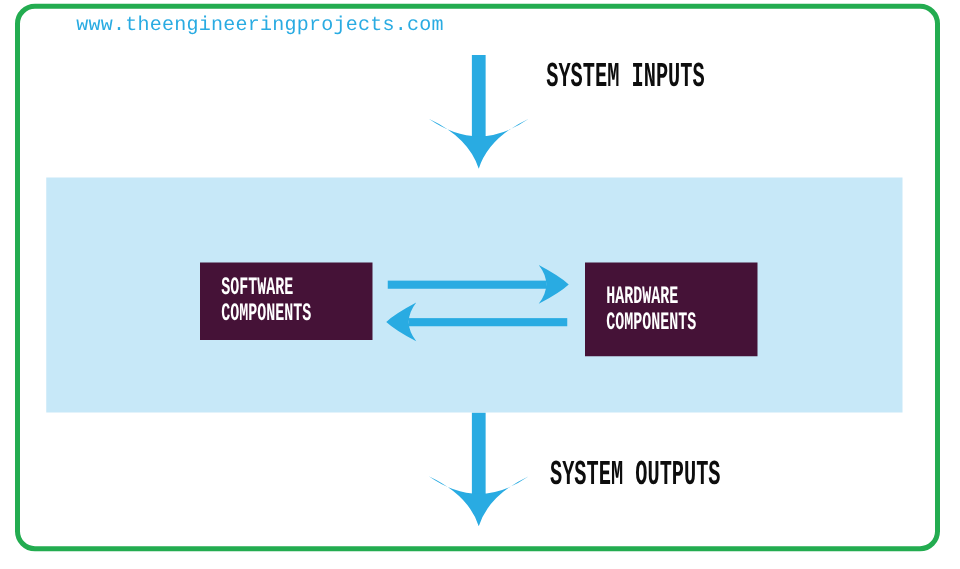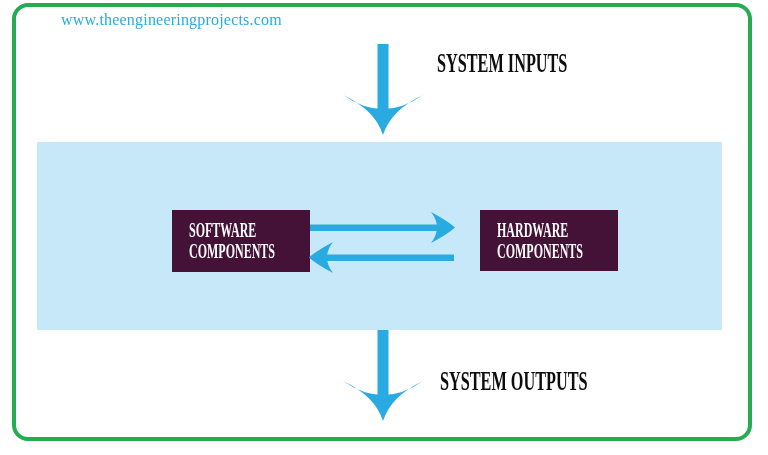--- a/index.html
+++ b/index.html
@@ -1,18 +1,18 @@
 <!DOCTYPE html>
 <html style="--border-green: #23AC50; --accent-blue: #29ABE2; --panel-blue: #C7E8F8; --box-maroon: #451237; --label-black: #0D0D0D;"><head>
 <meta charset="utf-8">
 <style>
   html,body { margin:0; padding:0; background:#ffffff; }
   .canvas {
     position:relative; width:768px; height:455px; background:#ffffff;
-    overflow:hidden; font-family:Liberation Serif, serif;
+    overflow:hidden; font-family:Liberation Mono, monospace;
   }
   .frame {
     position:absolute; left:12px; top:3px; width:740px; height:438px;
     box-sizing:border-box; border:4px solid var(--border-green,#23AC50);
     border-radius:16px;
   }
   .watermark {
     position:absolute; left:61px; top:11px;
     font-size:16px; color:var(--accent-blue,#29ABE2); letter-spacing:0.2px;
   }
@@ -32,29 +32,28 @@
     display:inline-block; font-weight:bold; font-size:32px;
     font-variant:small-caps; color:var(--accent-blue,#29ABE2);
     transform:scaleX(0.85); transform-origin:center top; white-space:nowrap;
     line-height:1;
   }
   .component-box {
     position:absolute; width:138px; height:62px; box-sizing:border-box;
     background:var(--box-maroon,#451237);
     display:flex; flex-direction:column; justify-content:center;
     padding-left:17px;
-    margin-left:12px;
   }
   .component-box .line {
     display:inline-block; color:#ffffff; font-weight:bold; font-size:20px;
     line-height:1.05; white-space:nowrap;
     transform:scaleX(0.6); transform-origin:left center;
   }
   .box-software { left:123px; top:68px; }
-  .box-hardware { left:431px; top:68px; height:61px; }
+  .box-hardware { left:431px; top:68px; height:75px; }
   .arrow-input   { left:342px; top:44px;  width:82px;  height:93px; }
   .arrow-output  { left:342px; top:330px; width:82px;  height:93px; }
   .arrow-right   { left:273px; top:69px;  width:146px; height:33px; }
   .arrow-left    { left:271px; top:99px;  width:146px; height:33px; }
   .label-inputs  { left:437px; top:48px; }
   .label-outputs { left:440px; top:366px; }
 </style>
 </head>
 <body>
 

